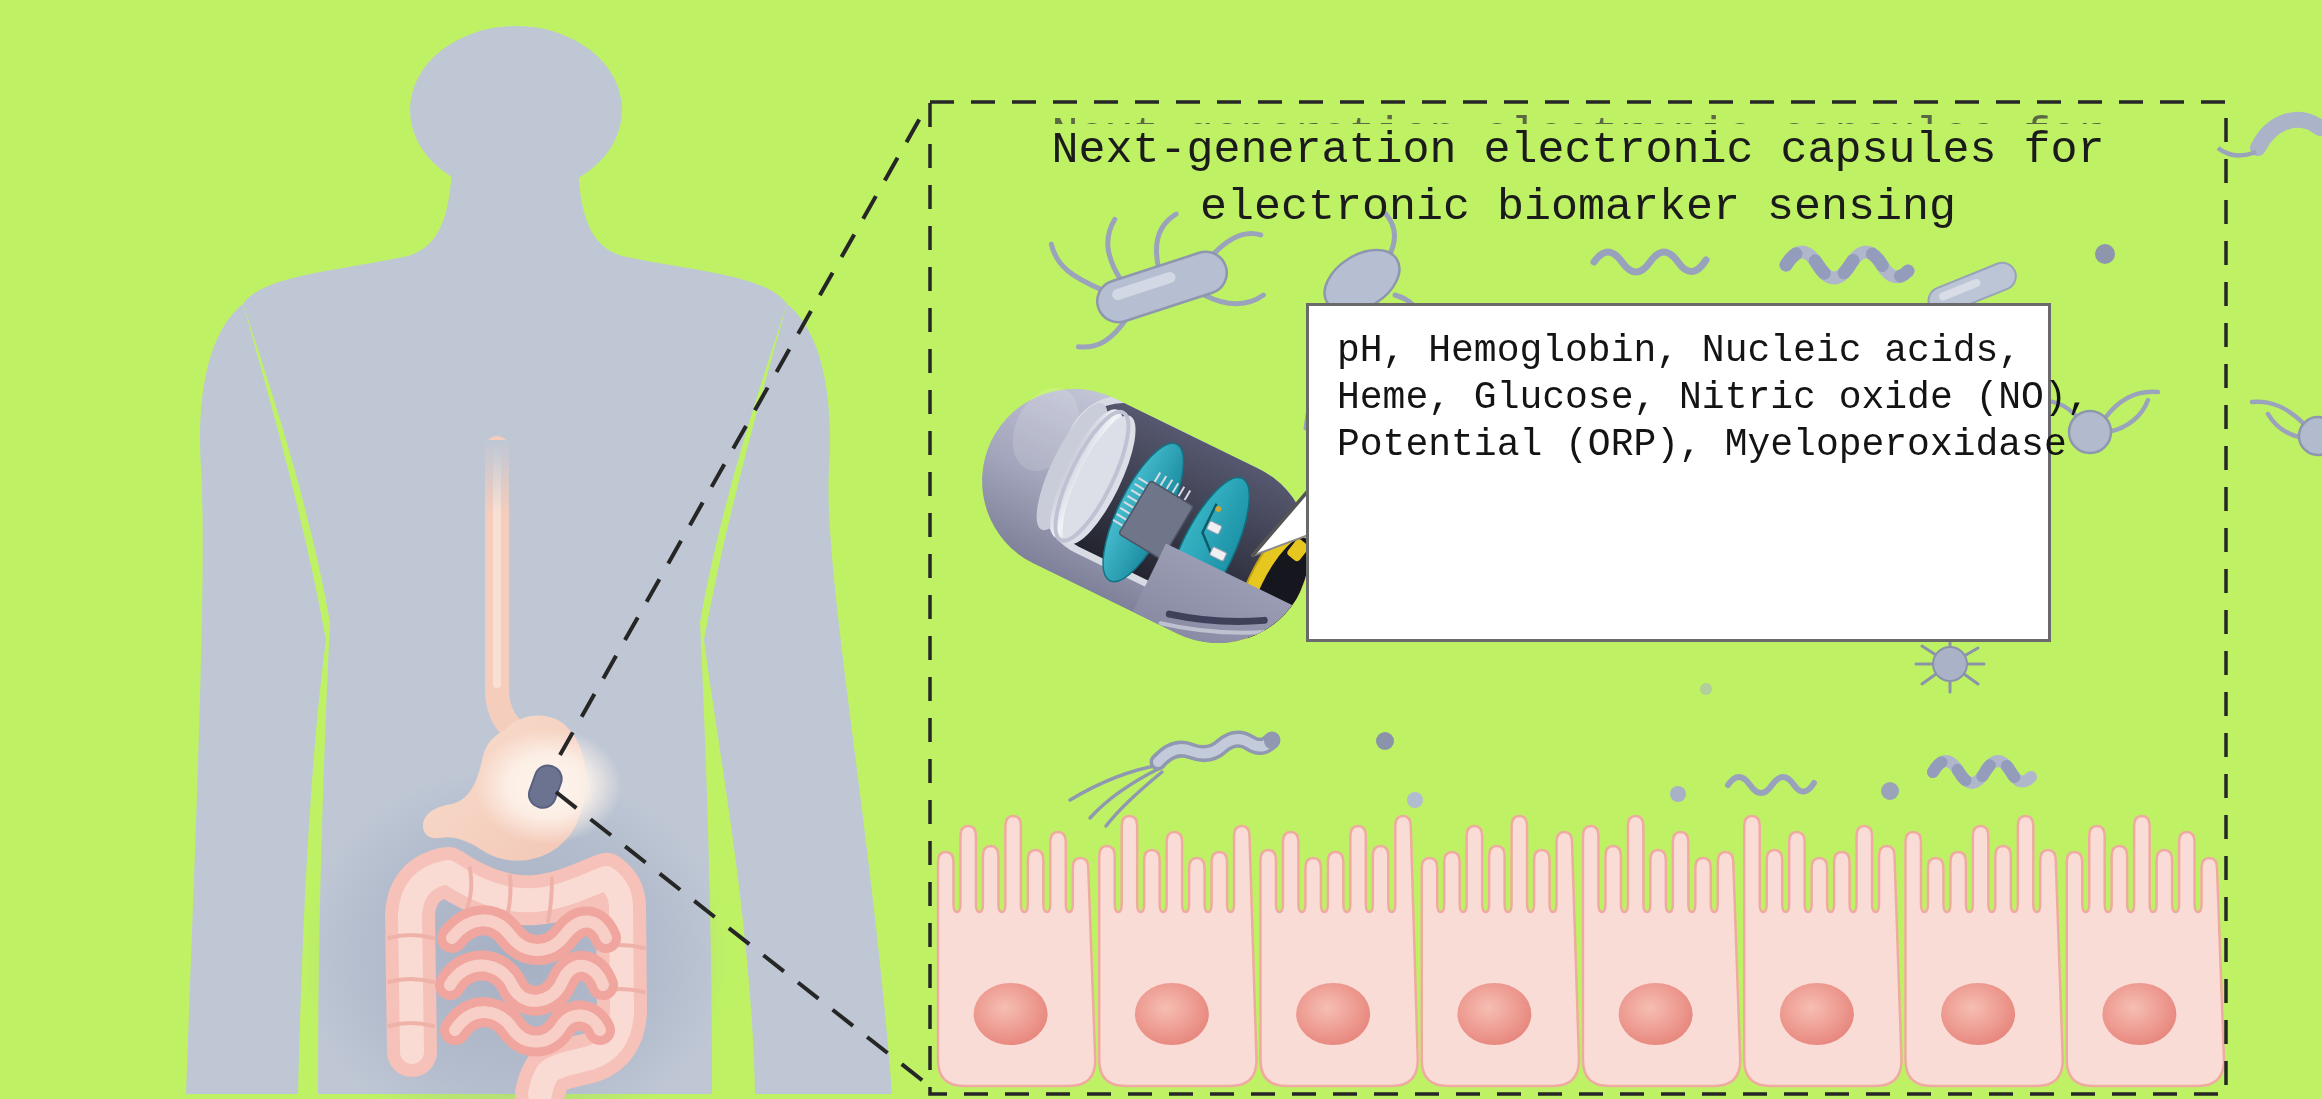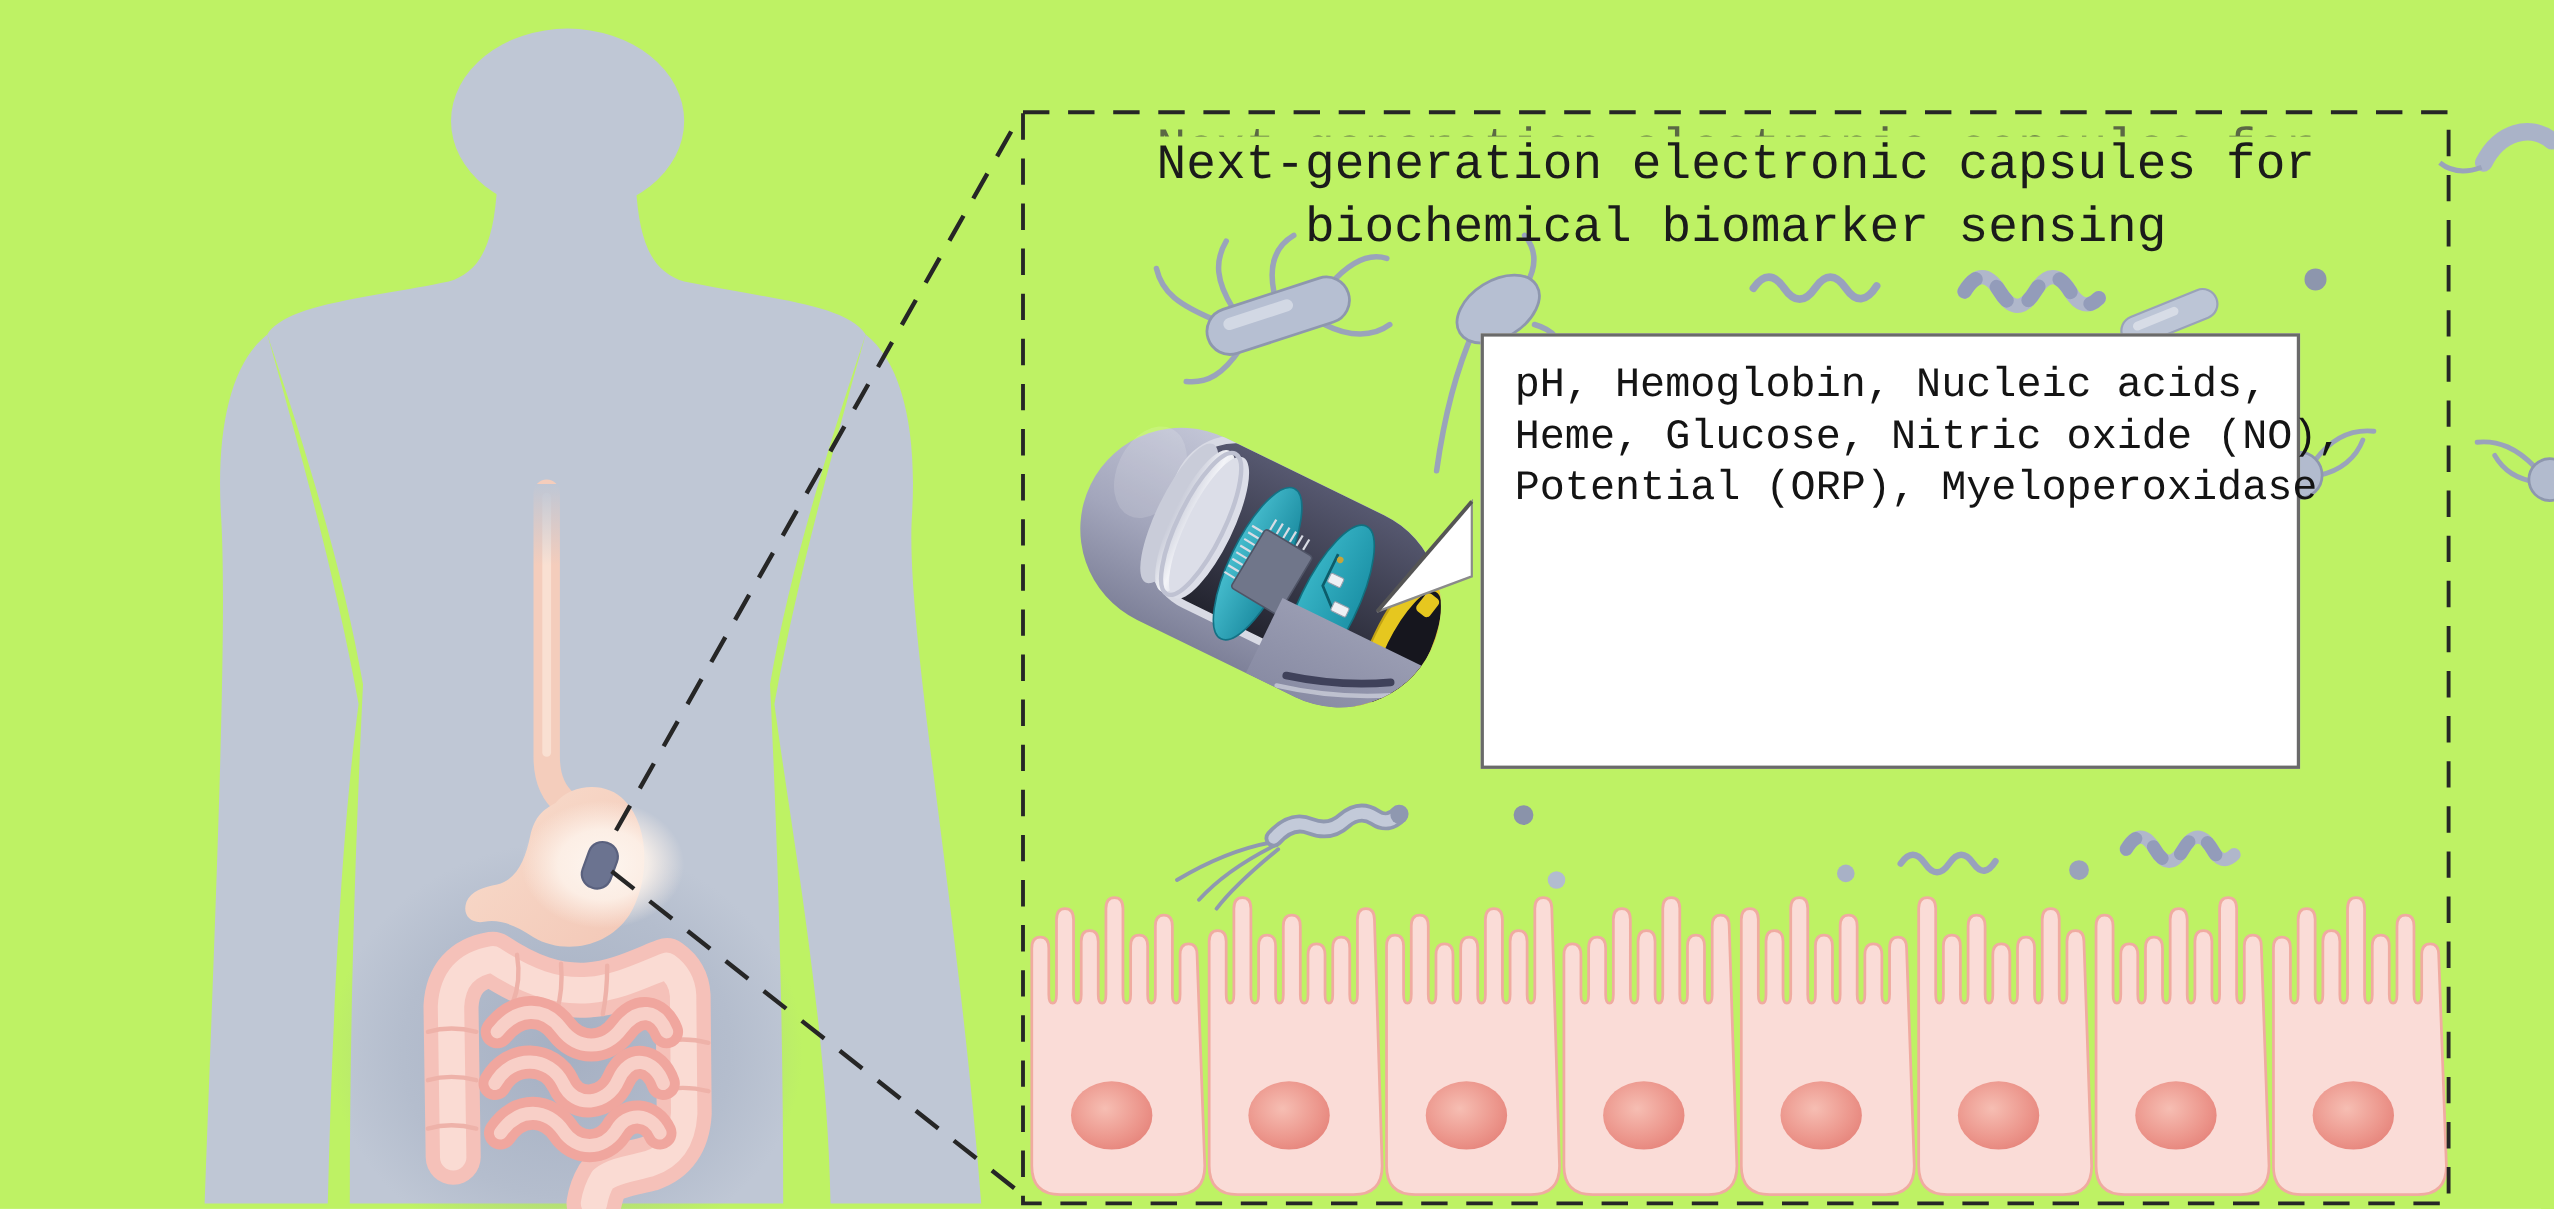--- a/index.html
+++ b/index.html
@@ -4,21 +4,21 @@
 <style>
   html,body{margin:0;padding:0;background:#fff;}
   #figure{position:relative;width:2322px;height:1099px;background:#bef264;overflow:hidden;
           font-family:Liberation Mono, monospace;color:#1c1c1c;}
   #scene{position:absolute;left:0;top:0;z-index:1;}
   .overlay{position:absolute;z-index:3;}
   #inset-title{left:930px;top:122px;width:1296px;text-align:center;
                font-size:45px;line-height:57px;color:#1b1b1b;}
   #title-ghost{left:930px;top:111px;width:1296px;height:13px;overflow:hidden;
                text-align:center;font-size:45px;line-height:50px;color:#3a3a3a;opacity:.75;}
-  #biomarker-box{left:1346px;top:303px;width:745px;height:396px;box-sizing:border-box;
+  #biomarker-box{left:1306px;top:303px;width:745px;height:339px;box-sizing:border-box;
                  background:#ffffff;border:3px solid #6a6a6a;padding:21px 28px;
                  font-size:38px;line-height:47px;color:#141414;}
   .bm-line{white-space:nowrap;}
   .bm-italic{font-style:italic;}
 </style>
 </head>
 <body>
 
 <div id="figure">
 
@@ -317,21 +317,21 @@
 
   <rect x="930" y="102" width="1296" height="992" fill="none" stroke="#262626" stroke-width="3.5" stroke-dasharray="24 17"></rect>
 </svg>
 
 <div class="overlay" id="title-ghost">
   <span>Next-generation electronic capsules for</span>
 </div>
 
 <div class="overlay" id="inset-title">
   <div>Next-generation electronic capsules for</div>
-  <div>biochemical biomarker sensing</div>
+  <div>electronic biomarker sensing</div>
 </div>
 
 <div class="overlay" id="biomarker-box">
   <div class="bm-line">pH, Hemoglobin, Nucleic acids,</div>
   <div class="bm-line">Heme, Glucose, Nitric oxide (NO),</div>
   <div class="bm-line">Potential (ORP), Myeloperoxidase</div>
 </div>
 
 </div>
 

